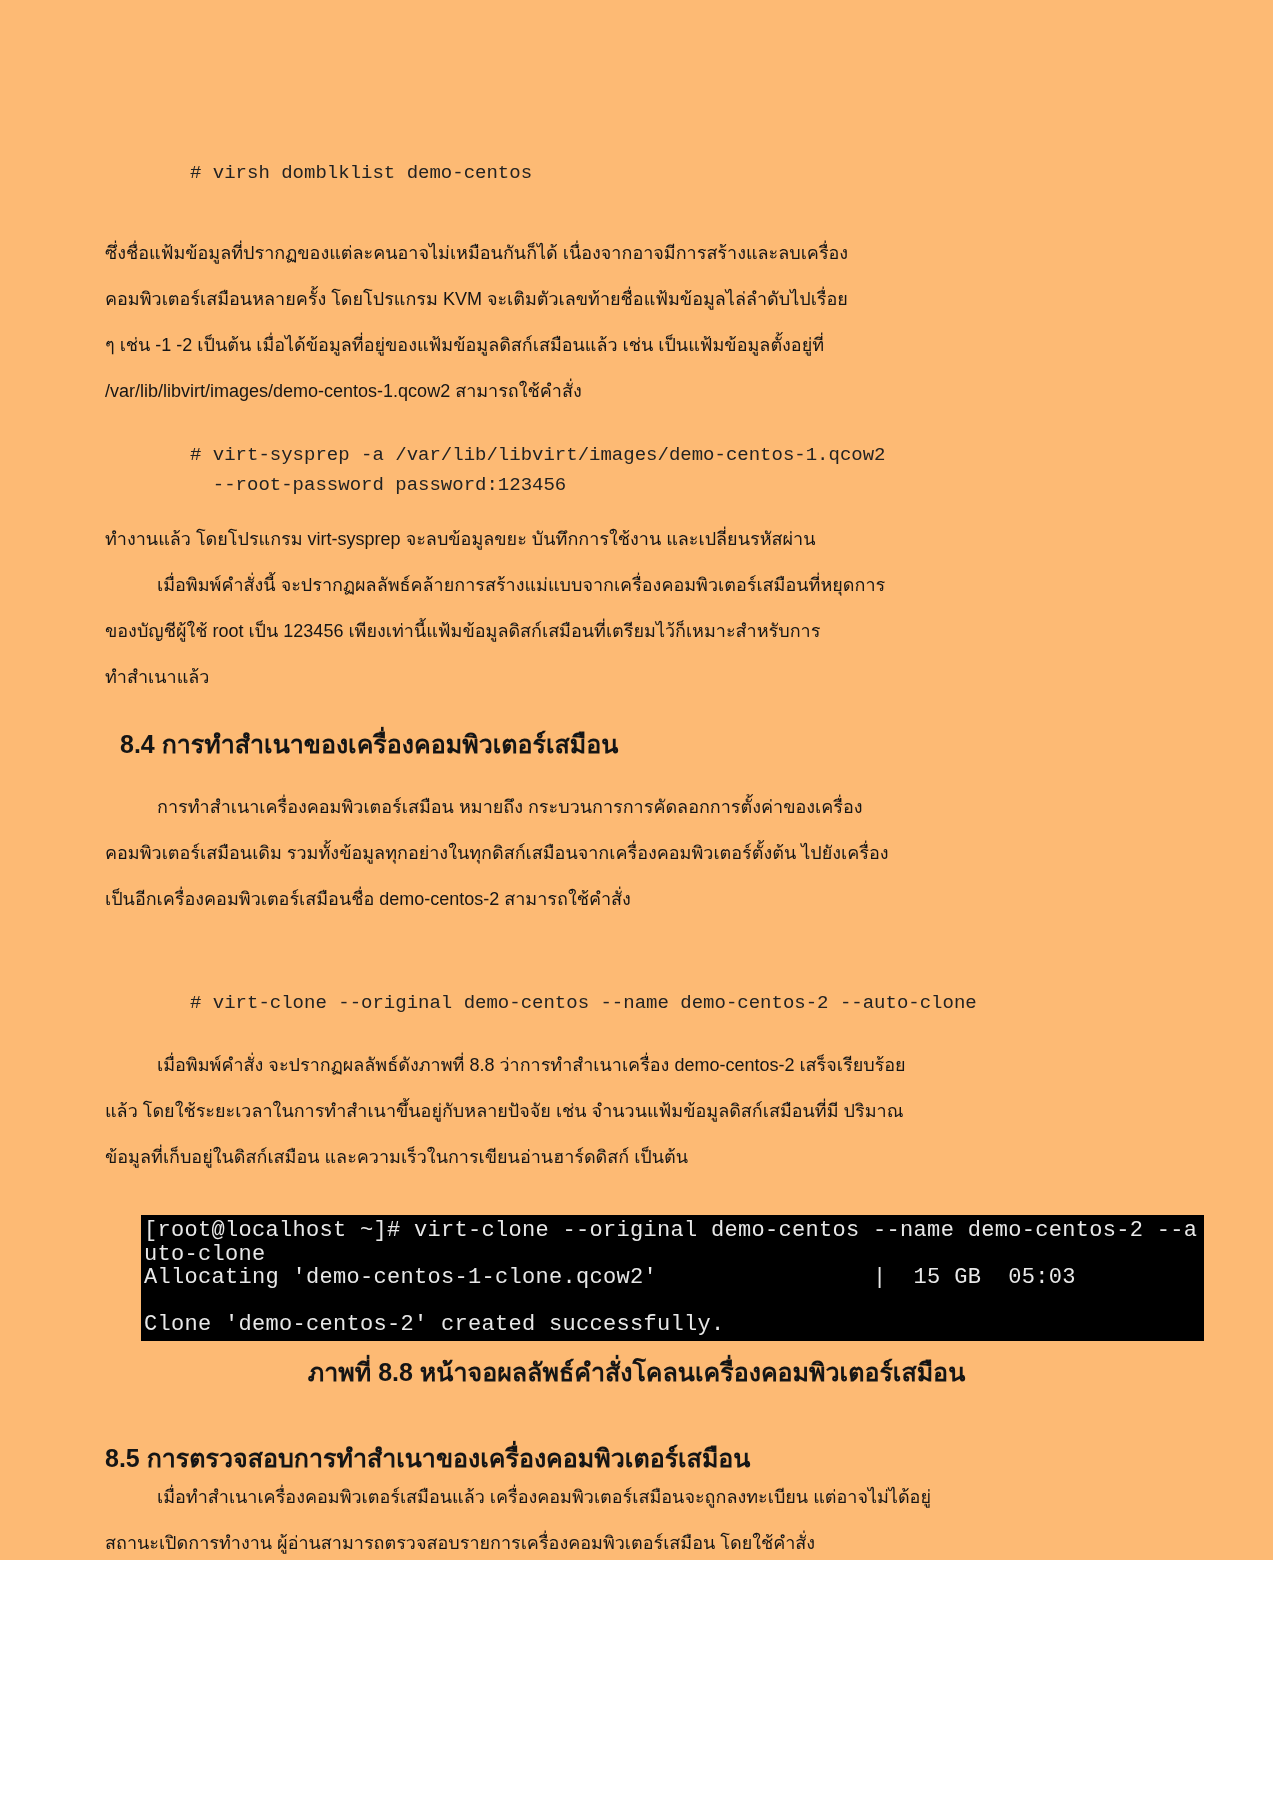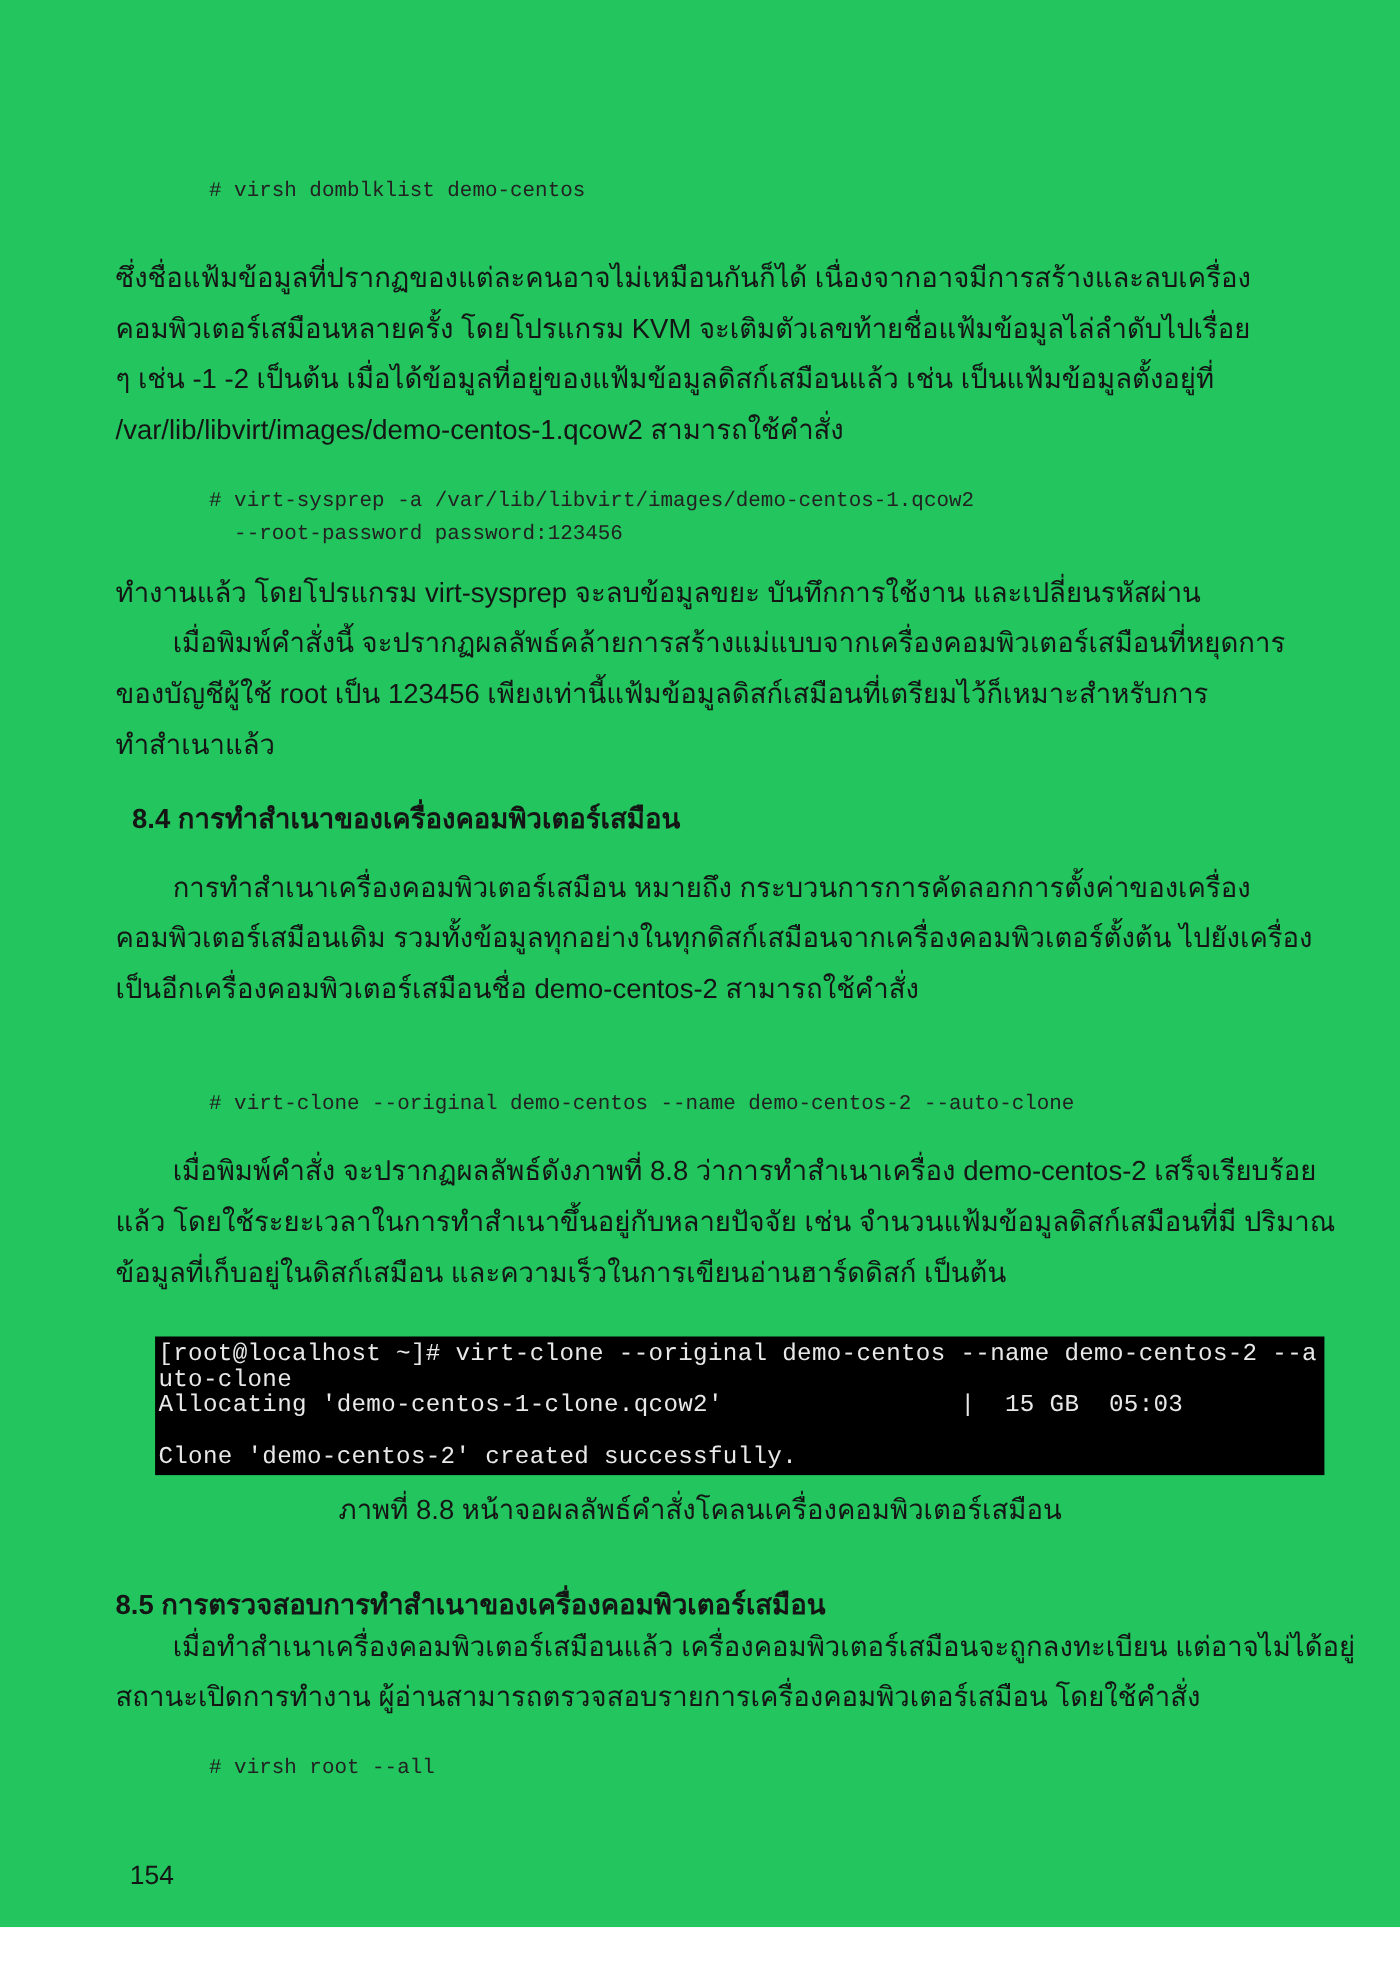--- a/index.html
+++ b/index.html
@@ -1,27 +1,27 @@
 <!DOCTYPE html>
 <html lang="th"><head>
 <meta charset="utf-8">
 <style>
   html,body { margin:0; padding:0; background:#ffffff; }
   .page {
     position:relative;
     width:1273px;
-    height:1752px;
-    background:#22c55e;
+    height:1560px;
+    background:#fdba74;
     font-family:"Liberation Sans", sans-serif;
     color:#151515;
     overflow:hidden;
   }
   .para { position:absolute; left:105px; width:1063px; }
   .tline {
-    font-size:25px;
+    font-size:18px;
     line-height:46px;
     height:46px;
     white-space:nowrap;
   }
   .indent { padding-left:52px; }
   .code {
     position:absolute;
     left:190px;
     font-family:"Liberation Mono","DejaVu Sans Mono",monospace;
     font-size:19px;
@@ -58,21 +58,21 @@
     min-height:23.5px;
     overflow:hidden;
   }
   .caption {
     position:absolute;
     left:105px;
     top:1352px;
     width:1063px;
     text-align:center;
     font-size:25px;
-    font-weight:normal;
+    font-weight:bold;
   }
   .pagenum {
     position:absolute;
     left:118px;
     top:1692px;
     font-size:24px;
   }
 </style>
 </head>
 <body>

